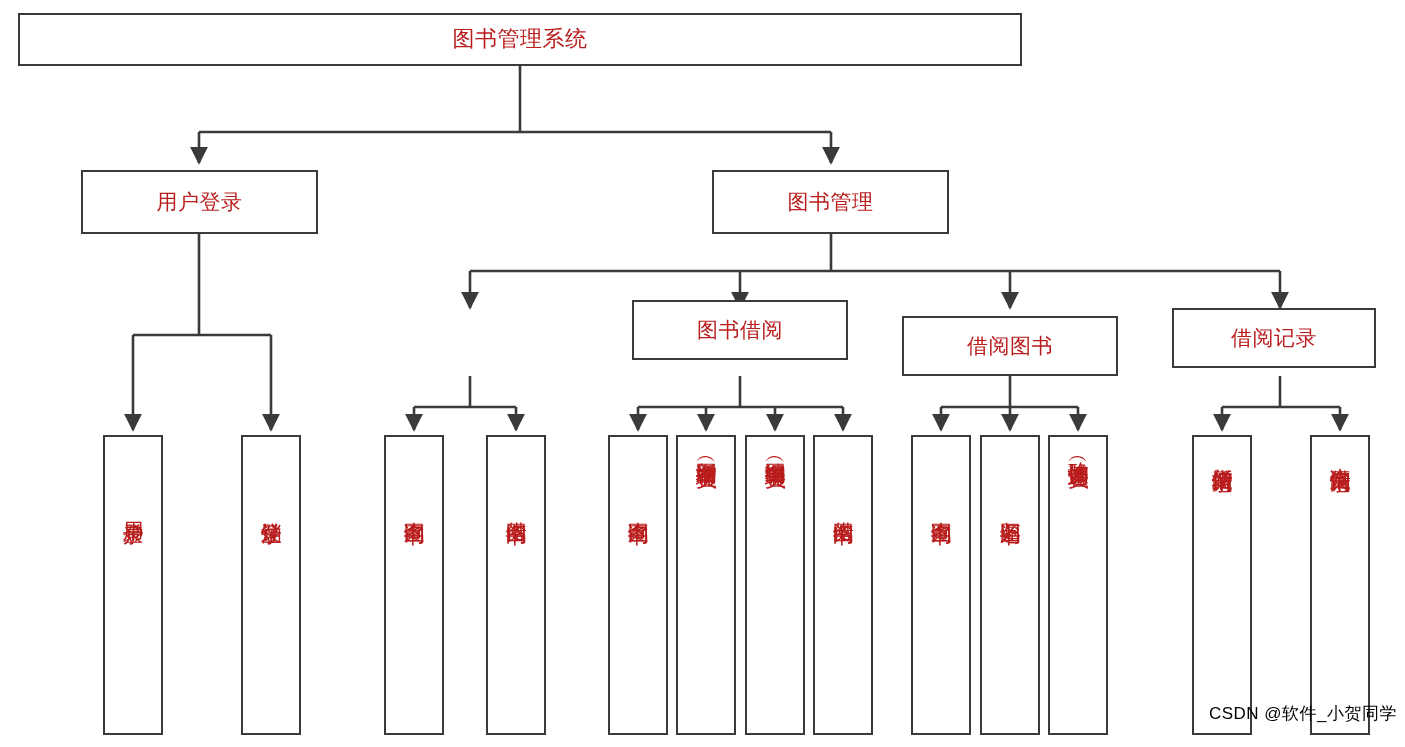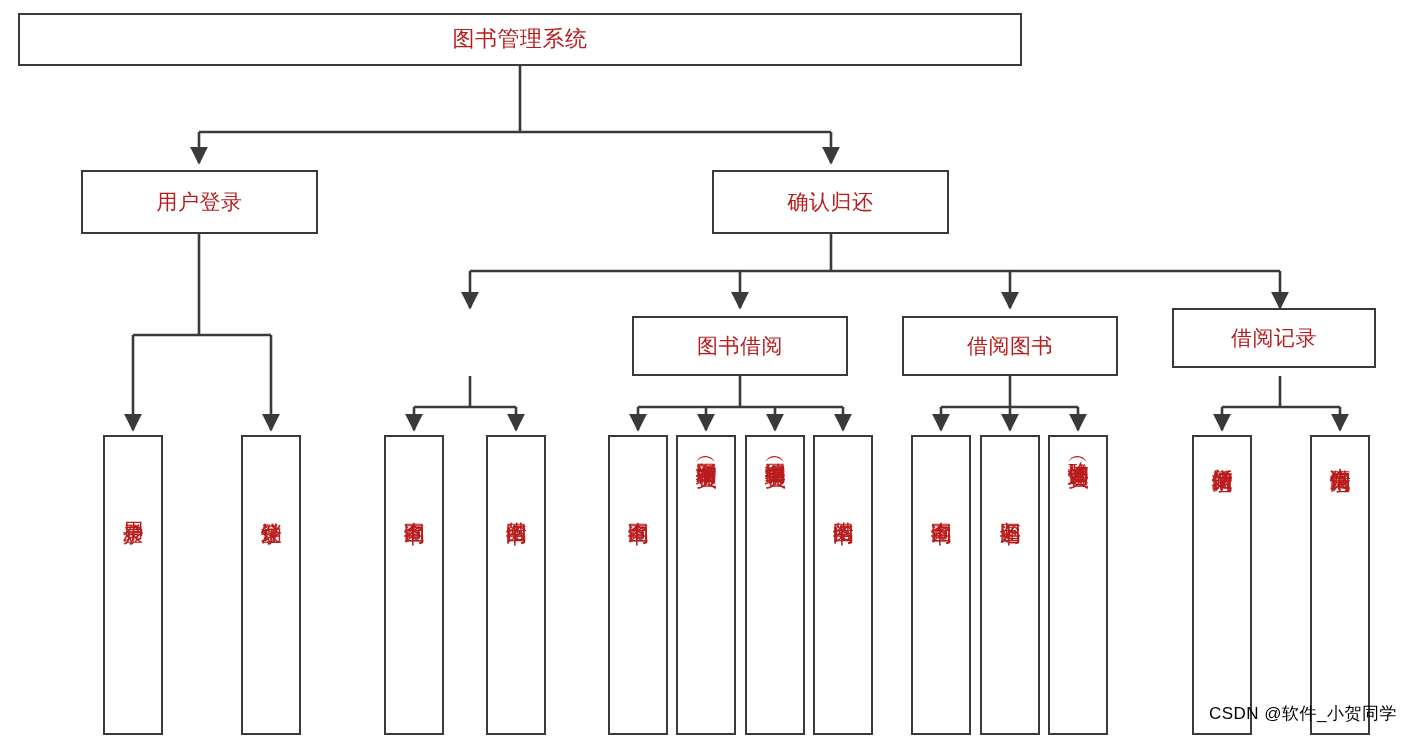--- a/index.html
+++ b/index.html
@@ -138,24 +138,24 @@
   </svg>
 
   <div class="node horizontal root" style="left:18px; top:13px; width:1004px; height:53px;">
     <span class="label">图书管理系统</span>
   </div>
 
   <div class="node horizontal" style="left:81px; top:170px; width:237px; height:64px;">
     <span class="label">用户登录</span>
   </div>
   <div class="node horizontal" style="left:712px; top:170px; width:237px; height:64px;">
-    <span class="label">确认归还</span>
-  </div>
-
-  <div class="node horizontal" style="left:632px; top:316px; width:216px; height:60px;">
+    <span class="label">图书管理</span>
+  </div>
+
+  <div class="node horizontal" style="left:632px; top:300px; width:216px; height:60px;">
     <span class="label">图书借阅</span>
   </div>
   <div class="node horizontal" style="left:902px; top:316px; width:216px; height:60px;">
     <span class="label">借阅图书</span>
   </div>
   <div class="node horizontal" style="left:1172px; top:308px; width:204px; height:60px;">
     <span class="label">借阅记录</span>
   </div>
 
   <div class="node vertical mid" style="left:103px; top:435px; width:60px; height:300px;">

